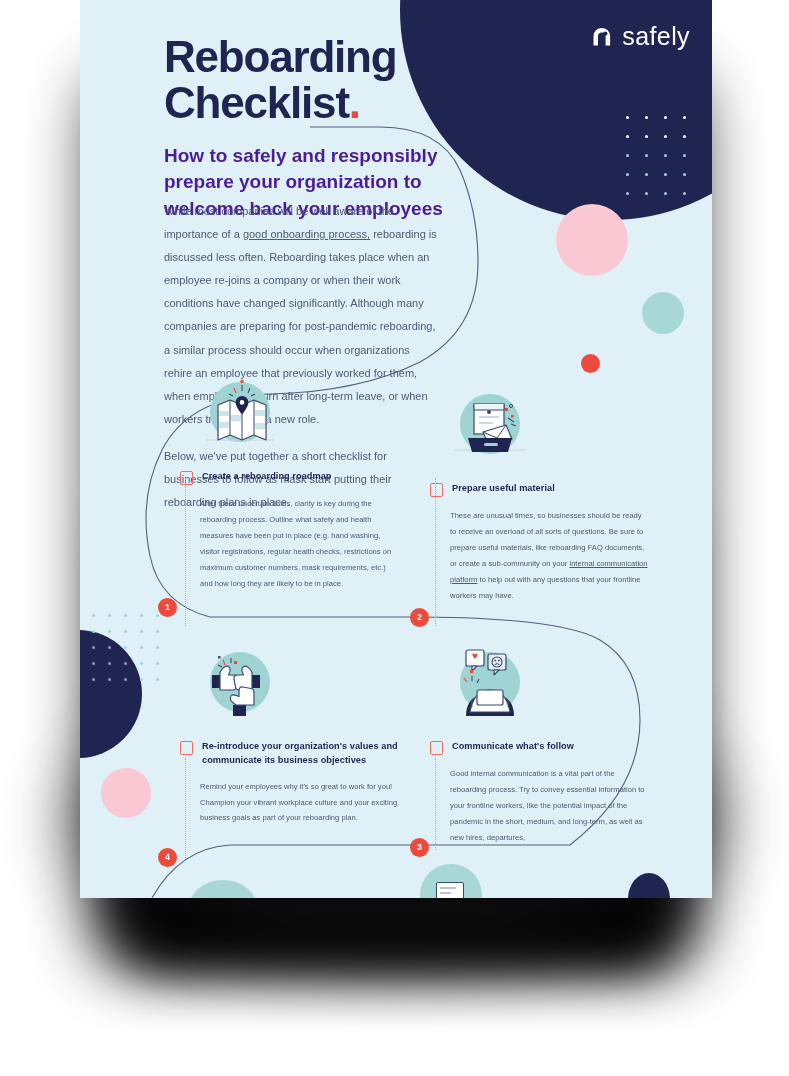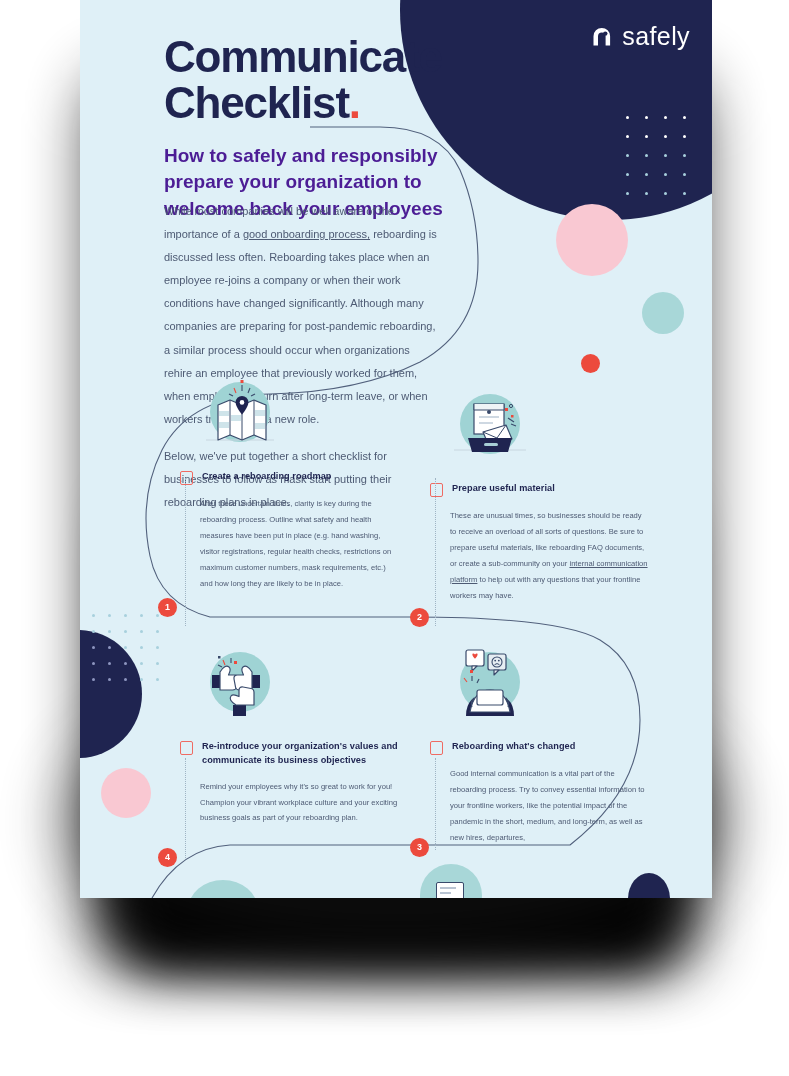--- a/index.html
+++ b/index.html
@@ -377,21 +377,21 @@
   <div id="logo">
     <svg width="26" height="26" viewBox="0 0 26 26">
       <path d="M4.5 21.5 L4.5 12.2 A8.3 8.3 0 0 1 21.1 12.2 L21.1 21.5 L16.6 21.5 L16.6 12.2 A3.8 3.8 0 0 0 9 12.2 L9 21.5 Z" fill="#ffffff"></path>
       <circle cx="16.3" cy="9.6" r="2.2" fill="#1f2450"></circle>
     </svg>
     <span class="logo-text">safely</span>
   </div>
 
   <div id="title-block">
     <h1 id="page-title">
-      <span>Communicate</span><br>
+      <span>Reboarding</span><br>
       <span>Checklist</span><span class="dot">.</span>
     </h1>
     <p id="page-subtitle">How to safely and responsibly prepare your organization to welcome back your employees</p>
   </div>
 
   <div id="intro">
     <p><span>While most companies will be well aware of the importance of a </span><a href="#">good onboarding process,</a><span> reboarding is discussed less often. Reboarding takes place when an employee re-joins a company or when their work conditions have changed significantly. Although many companies are preparing for post-pandemic reboarding, a similar process should occur when organizations rehire an employee that previously worked for them, when employees return after long-term leave, or when workers transition to a new role.</span></p>
     <p>Below, we've put together a short checklist for businesses to follow as mask start putting their reboarding plans in place.</p>
   </div>
 
@@ -503,20 +503,20 @@
         <path d="M26 50 q-4 4 -2 9" fill="none" stroke="#394a6b" stroke-width="1.2"></path>
         <path d="M58 50 q4 4 2 9" fill="none" stroke="#394a6b" stroke-width="1.2"></path>
         <line x1="16" y1="30" x2="19" y2="34" stroke="#ec4a3d" stroke-width="1.1"></line>
         <line x1="24" y1="28" x2="24" y2="33" stroke="#394a6b" stroke-width="1.1"></line>
         <line x1="31" y1="31" x2="29" y2="35" stroke="#394a6b" stroke-width="1.1"></line>
         <rect x="22" y="22" width="3" height="3" fill="#ec4a3d"></rect>
       </svg>
     </div>
     <div class="item-head">
       <div class="checkbox"></div>
-      <div class="item-title">Reboarding what's changed</div>
+      <div class="item-title">Communicate what's follow</div>
     </div>
     <div class="item-body">Good internal communication is a vital part of the reboarding process. Try to convey essential information to your frontline workers, like the potential impact of the pandemic in the short, medium, and long-term, as well as new hires, departures,</div>
   </div>
   <div class="dash-rule" style="left:355px; top:758px; height:92px;"></div>
   <div class="num-badge" style="left:330px; top:838px;">3</div>
 
 </div>
 
 </body></html>

